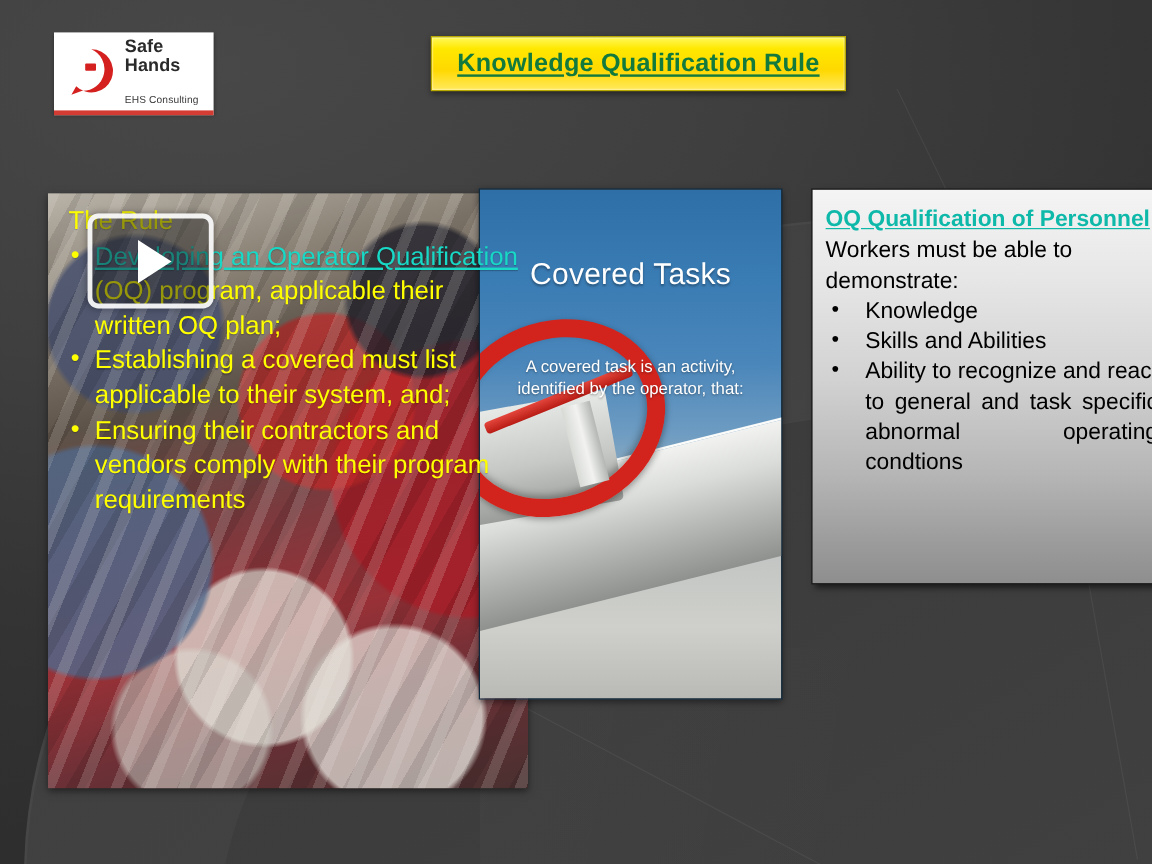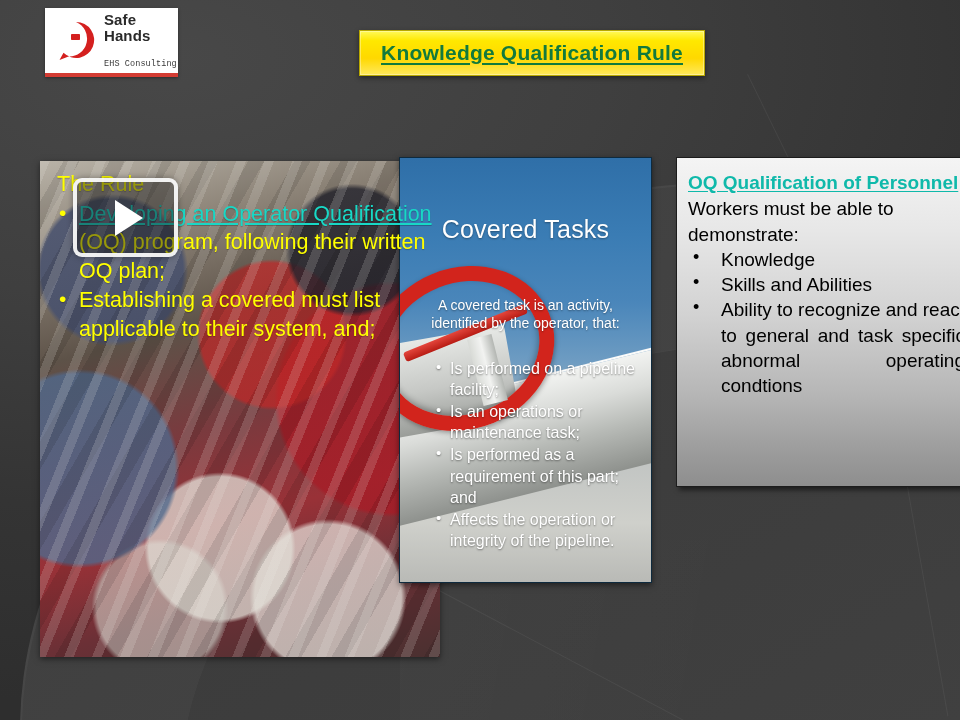--- a/index.html
+++ b/index.html
@@ -40,33 +40,33 @@
   .bg-line.l1{left:748px;top:74px;width:230px;height:1px;transform:rotate(64deg);}
   .bg-line.l2{left:905px;top:470px;width:250px;height:1px;transform:rotate(80deg);}
   .bg-line.l3{left:430px;top:585px;width:300px;height:1px;transform:rotate(28deg);}
   .bg-wedge{
     position:absolute;left:400px;bottom:0;width:560px;height:180px;
     background:linear-gradient(100deg,rgba(255,255,255,.02) 0%,rgba(255,255,255,0) 60%);
   }
 
   
   #logo-box{
-    position:absolute;left:45px;top:8px;width:133px;height:65px;
+    position:absolute;left:45px;top:27px;width:133px;height:65px;
     background:#ffffff;
     border-bottom:4px solid #d33c33;
     box-shadow:0 1px 3px rgba(0,0,0,.4);
     display:flex;align-items:center;
     overflow:hidden;
   }
   .logo-mark{
     width:44px;height:44px;margin-left:9px;flex:none;position:relative;
   }
   .logo-text{margin-left:6px;line-height:1.05;}
   .logo-name{font-size:15px;font-weight:bold;color:#2a2a2a;letter-spacing:.1px;}
-  .logo-sub{font-size:8.5px;color:#3a3a3a;margin-top:16px;letter-spacing:.1px;font-family:Liberation Mono, monospace;}
+  .logo-sub{font-size:8.5px;color:#3a3a3a;margin-top:16px;letter-spacing:.1px;}
 
   
   #title-banner{
     position:absolute;left:359px;top:30px;width:344px;height:44px;
     background:linear-gradient(180deg,#fff95a 0%,#ffe800 22%,#ffd800 62%,#ffe95c 100%);
     border:1px solid #b8a800;
     box-shadow:0 2px 5px rgba(0,0,0,.45), inset 0 0 0 1px rgba(255,255,255,.35);
     display:flex;align-items:center;justify-content:center;
   }
   #title-text{
@@ -254,42 +254,37 @@
   <div id="left-panel">
     <div class="photo-crowd"></div>
 
     <div id="play-overlay">
       <div class="tri"></div>
     </div>
 
     <div class="left-text">
       <span class="left-head">The Rule</span>
       <ul class="left-list">
-        <li><a class="left-link">Developing an Operator Qualification</a><span> (OQ) program, following their written OQ plan;</span></li>
+        <li><a class="left-link">Developing an Operator Qualification</a><span> (OQ) program, applicable their written OQ plan;</span></li>
         <li><span>Establishing a covered must list applicable to their system, and;</span></li>
+        <li><span>Ensuring their contractors and vendors comply with their program requirements</span></li>
       </ul>
     </div>
   </div>
 
   <div id="mid-panel">
     <div class="sky"></div>
     <div class="pipe"></div>
     <div class="pipe2"></div>
     <div class="valve-ring"></div>
     <div class="valve-spoke"></div>
     <div class="valve-stem"></div>
 
     <div class="mid-title">Covered Tasks</div>
     <div class="mid-sub">A covered task is an activity, identified by the operator, that:</div>
-    <ul class="mid-list">
-      <li>Is performed on a pipeline facility;</li>
-      <li>Is an operations or maintenance task;</li>
-      <li>Is performed as a requirement of this part; and</li>
-      <li>Affects the operation or integrity of the pipeline.</li>
-    </ul>
   </div>
 
   <div id="right-panel">
     <span class="rp-head">OQ Qualification of Personnel</span>
     <span class="rp-lead">Workers must be able to demonstrate:</span>
     <ul class="rp-list">
       <li>Knowledge</li>
       <li>Skills and Abilities</li>
       <li class="justify">Ability to recognize and react to general and task specific abnormal operating condtions</li>
     </ul>

